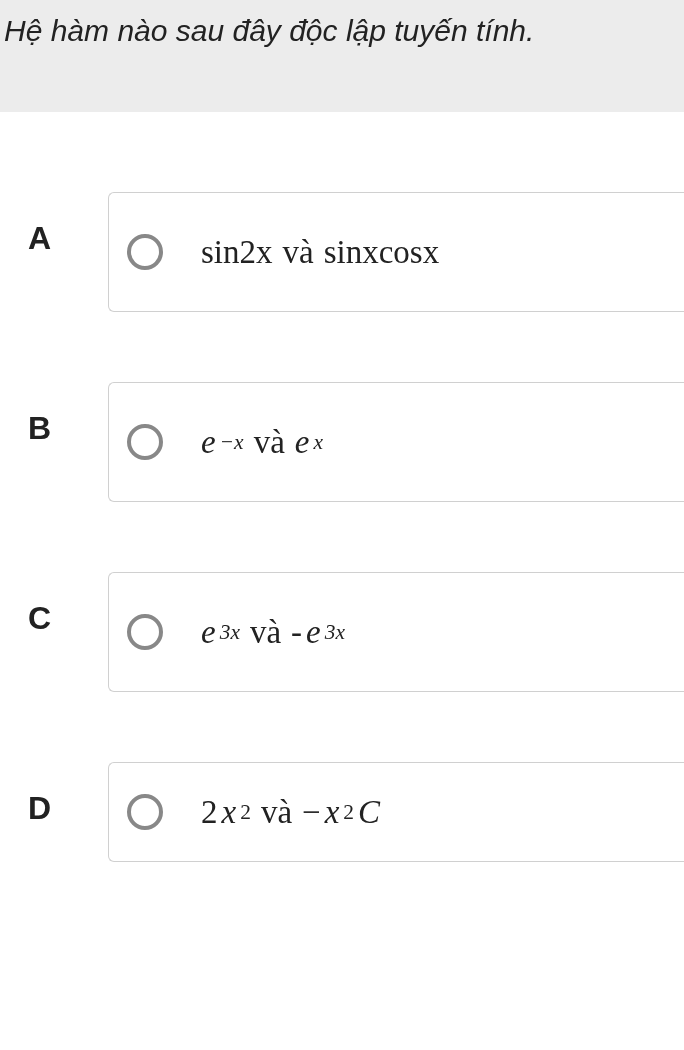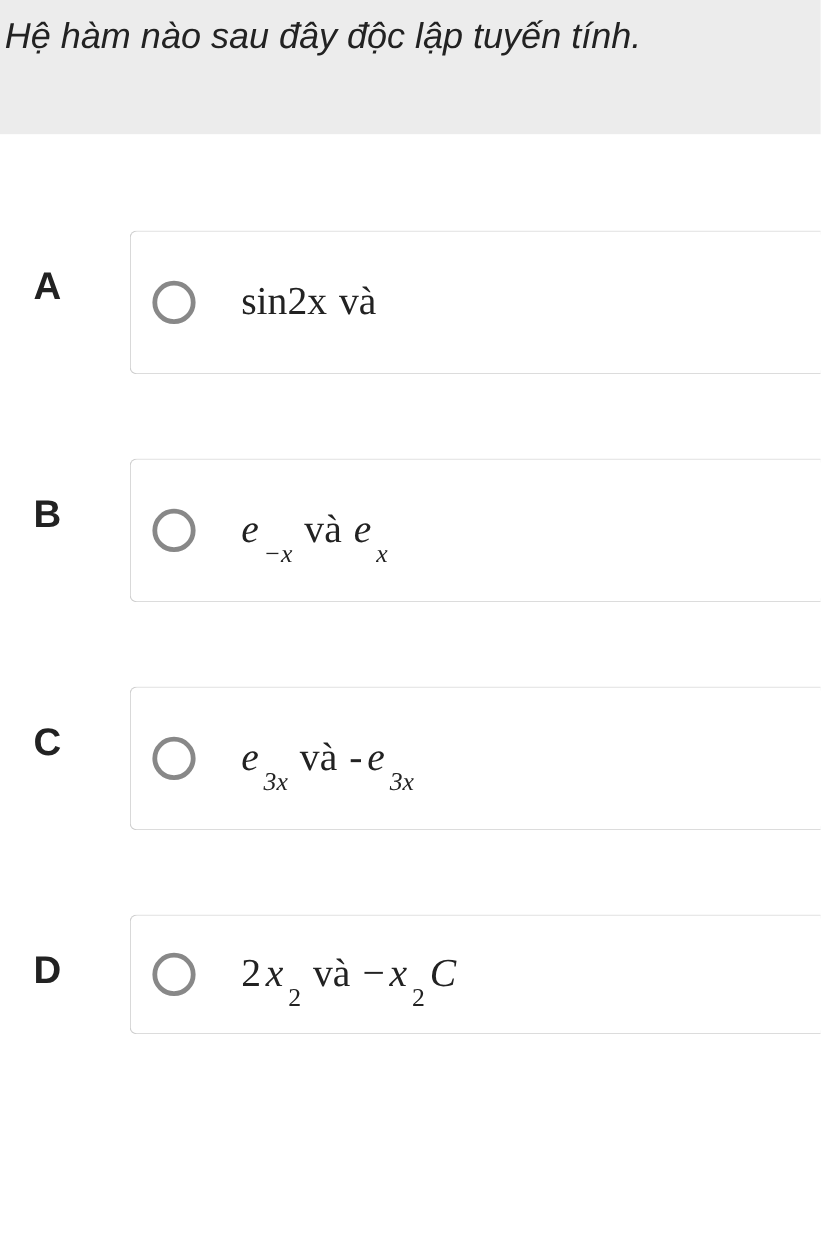--- a/index.html
+++ b/index.html
@@ -59,21 +59,21 @@
       border: 4px solid #888;
       border-radius: 50%;
       flex-shrink: 0;
       margin-right: 38px;
     }
     .option-text {
       font-family: Georgia, 'Times New Roman', serif;
       font-size: 33px;
       color: #222;
       display: flex;
-      align-items: flex-end;
+      align-items: center;
       flex-wrap: wrap;
       gap: 4px;
     }
     .option-text .va {
       margin: 0 6px;
     }
     .math {
       font-style: italic;
       font-family: Georgia, 'Times New Roman', serif;
     }
@@ -92,20 +92,21 @@
 
 <div class="options-container">
 
   <div class="option-row">
     <div class="option-label">A</div>
     <div class="option-box">
       <div class="radio-circle"></div>
       <div class="option-text">
         <span>sin2x</span>
         <span class="va">và</span>
+        <span>sinxcosx</span>
       </div>
     </div>
   </div>
 
   <div class="option-row">
     <div class="option-label">B</div>
     <div class="option-box">
       <div class="radio-circle"></div>
       <div class="option-text">
         <span class="math">e</span>

